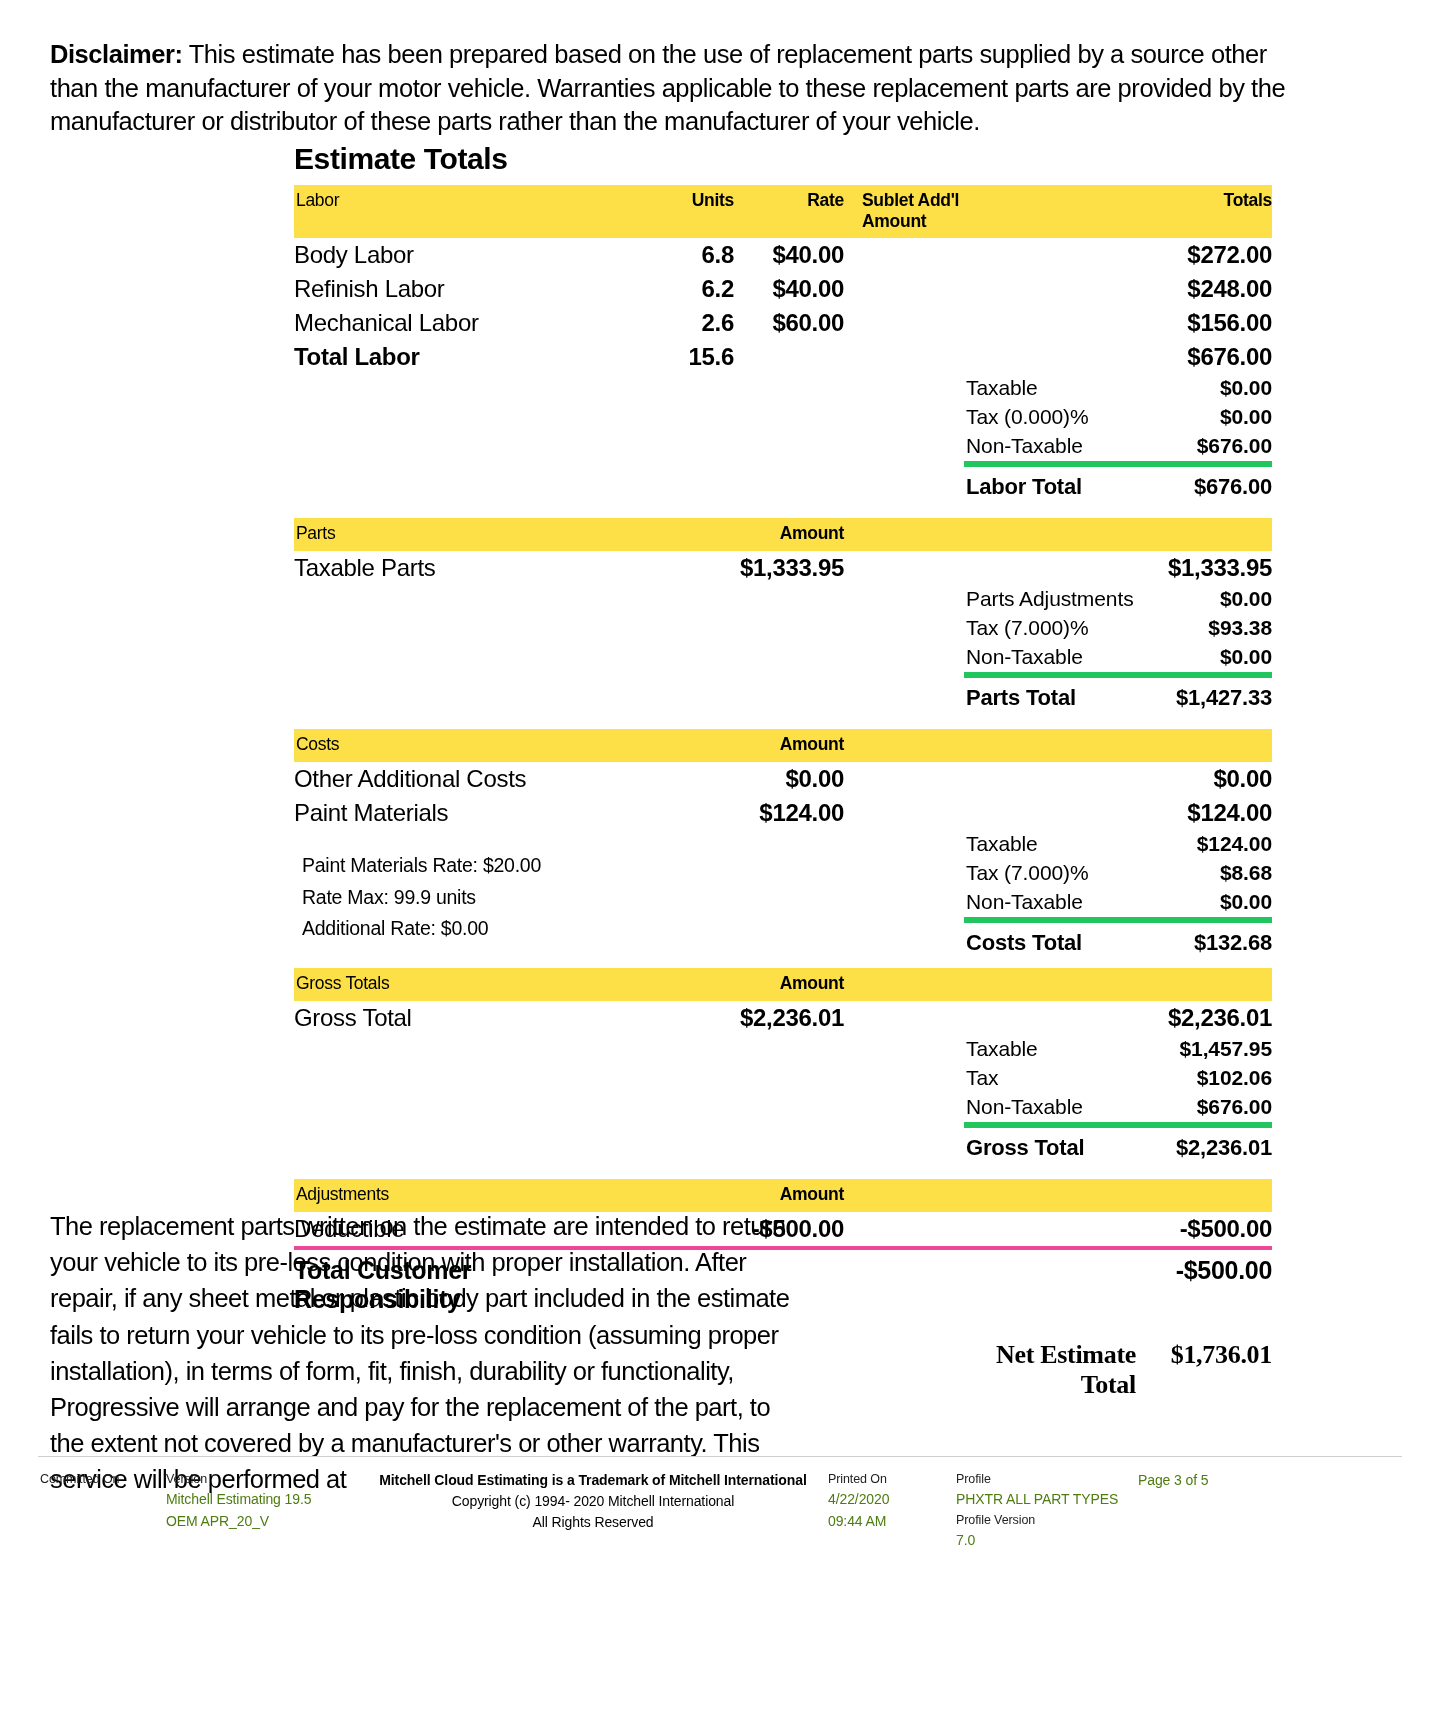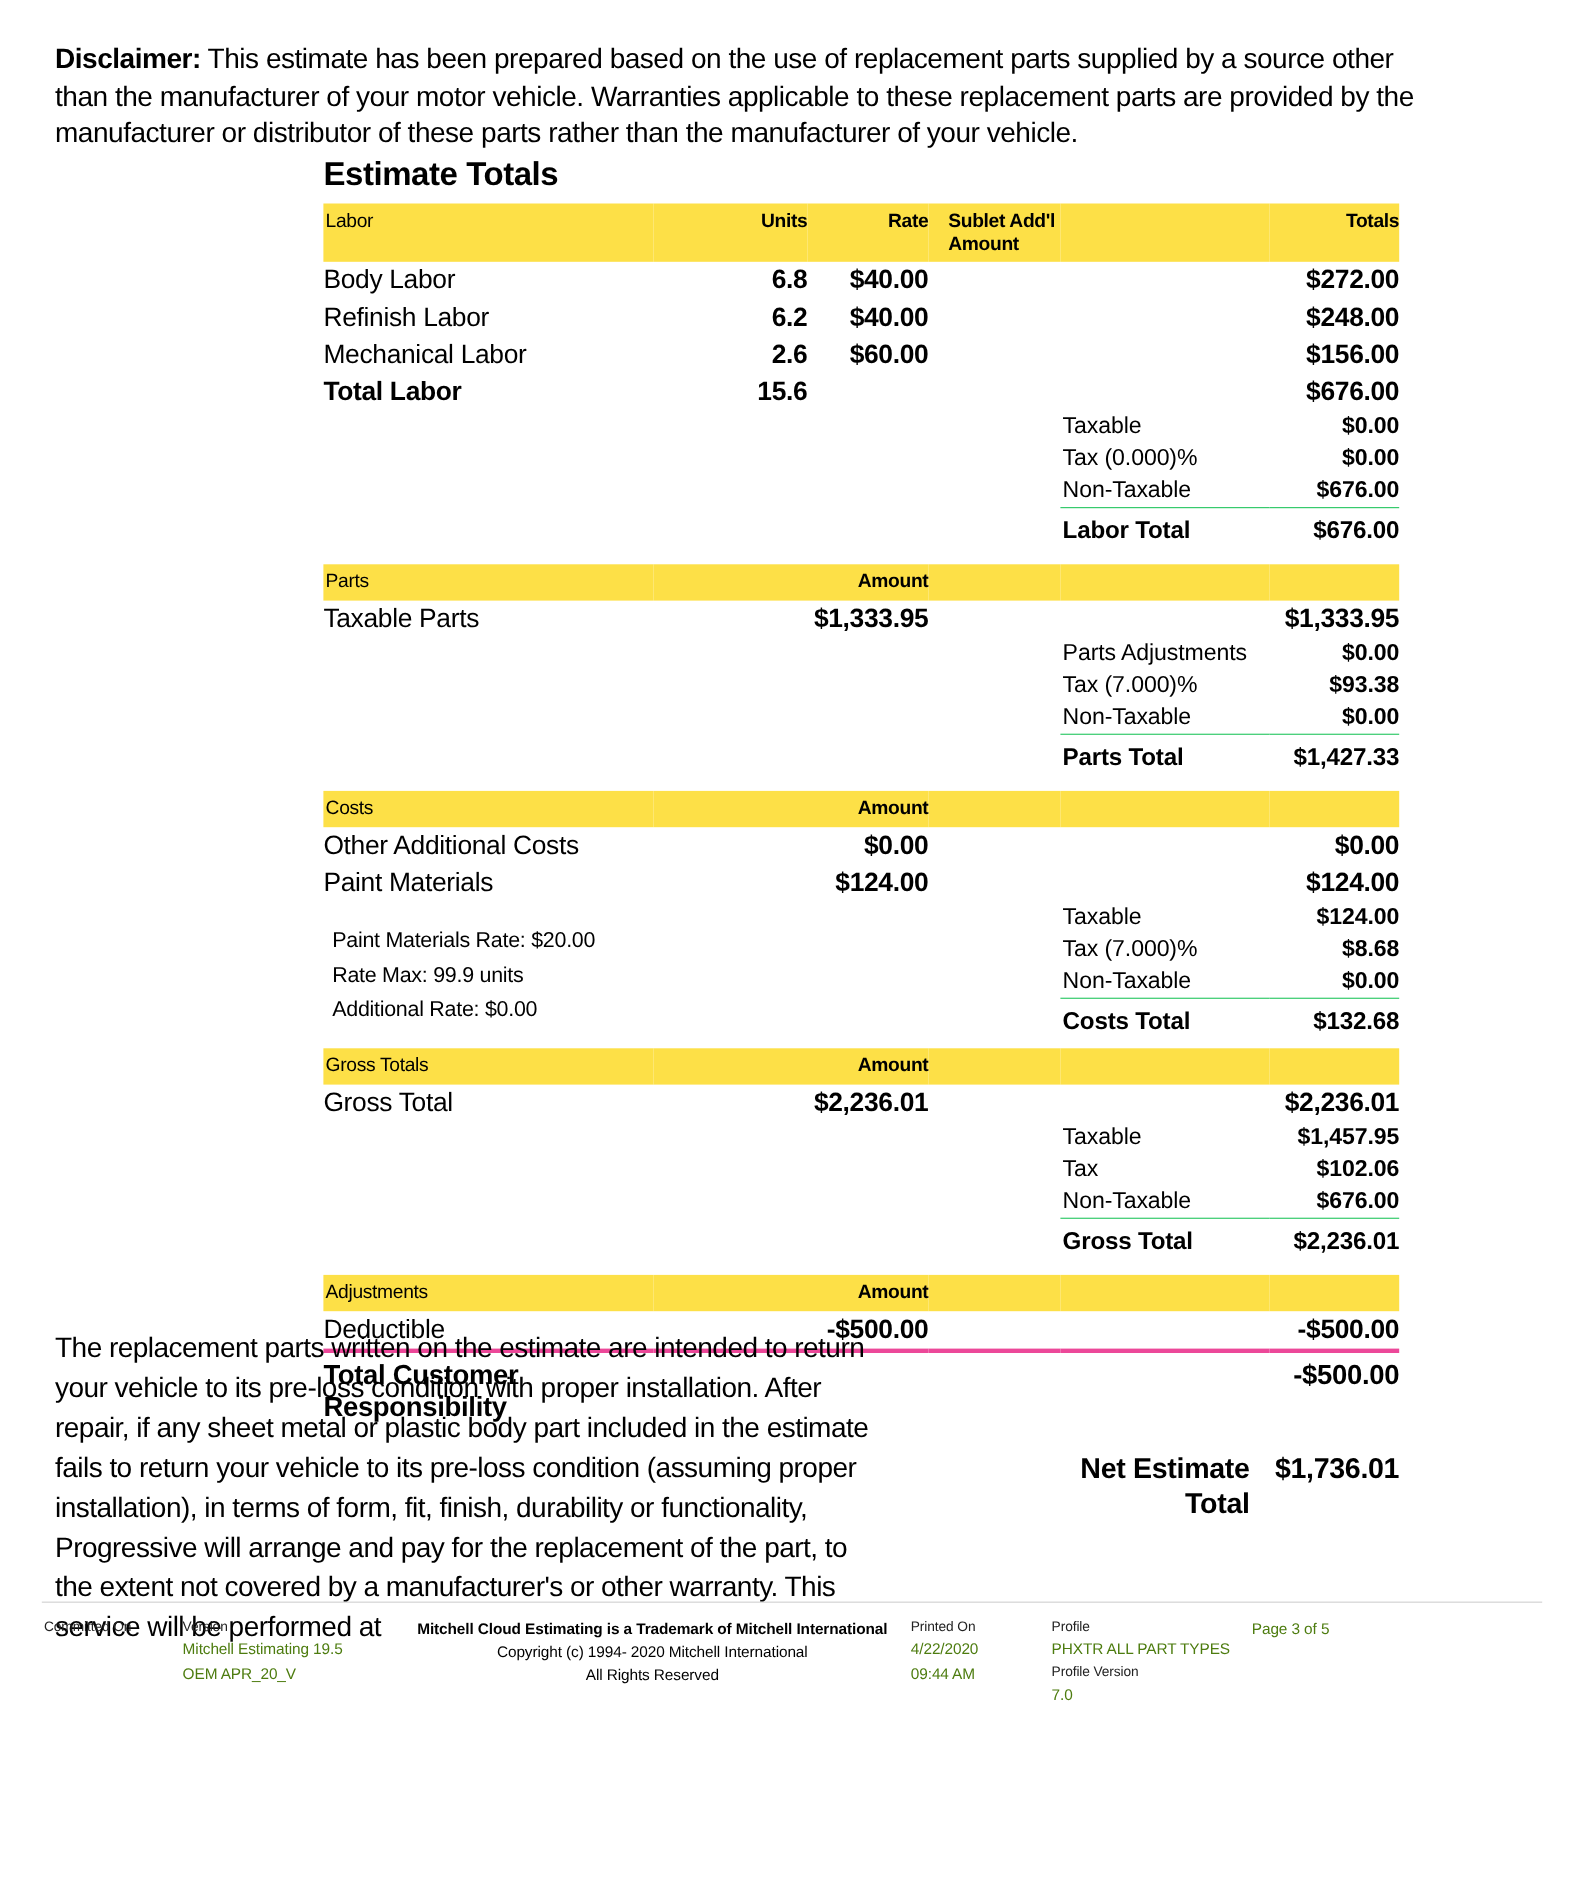--- a/index.html
+++ b/index.html
@@ -103,21 +103,21 @@
   tr.subtotal td {
     font-size: 22px;
     font-weight: bold;
     letter-spacing: -0.2px;
     padding: 7px 0 4px 0;
     height: 28px;
   }
   tr.subtotal td.sublabel { padding-left: 2px; }
   tr.subtotal td.subval { text-align: right; }
   tr.subtotal td.ruled {
-    border-top: 1px solid #22c55e;
+    border-top: 6px solid #22c55e;
   }
 
   tr.spacer td { height: 12px; font-size: 0; line-height: 0; }
 
   
   .paint-detail {
     font-size: 19.5px;
     letter-spacing: -0.25px;
     padding-left: 8px;
     line-height: 1.62;
@@ -130,20 +130,21 @@
     padding: 6px 0 2px 0;
   }
   tr.grandrow td.ruled { border-top: 4px solid #ec4899; }
   tr.grandrow td.rval { text-align: right; }
 
   tr.netrow td {
     font-size: 26px;
     font-weight: bold;
     letter-spacing: -0.3px;
     padding: 24px 0 0 0;
+    font-family: Liberation Serif, serif;
   }
   tr.netrow td.rlabel { text-align: right; padding-right: 18px; }
   tr.netrow td.rval   { text-align: right; }
 
   
   .lower-para {
     position: absolute;
     left: 50px;
     top: 1208px;
     width: 760px;

